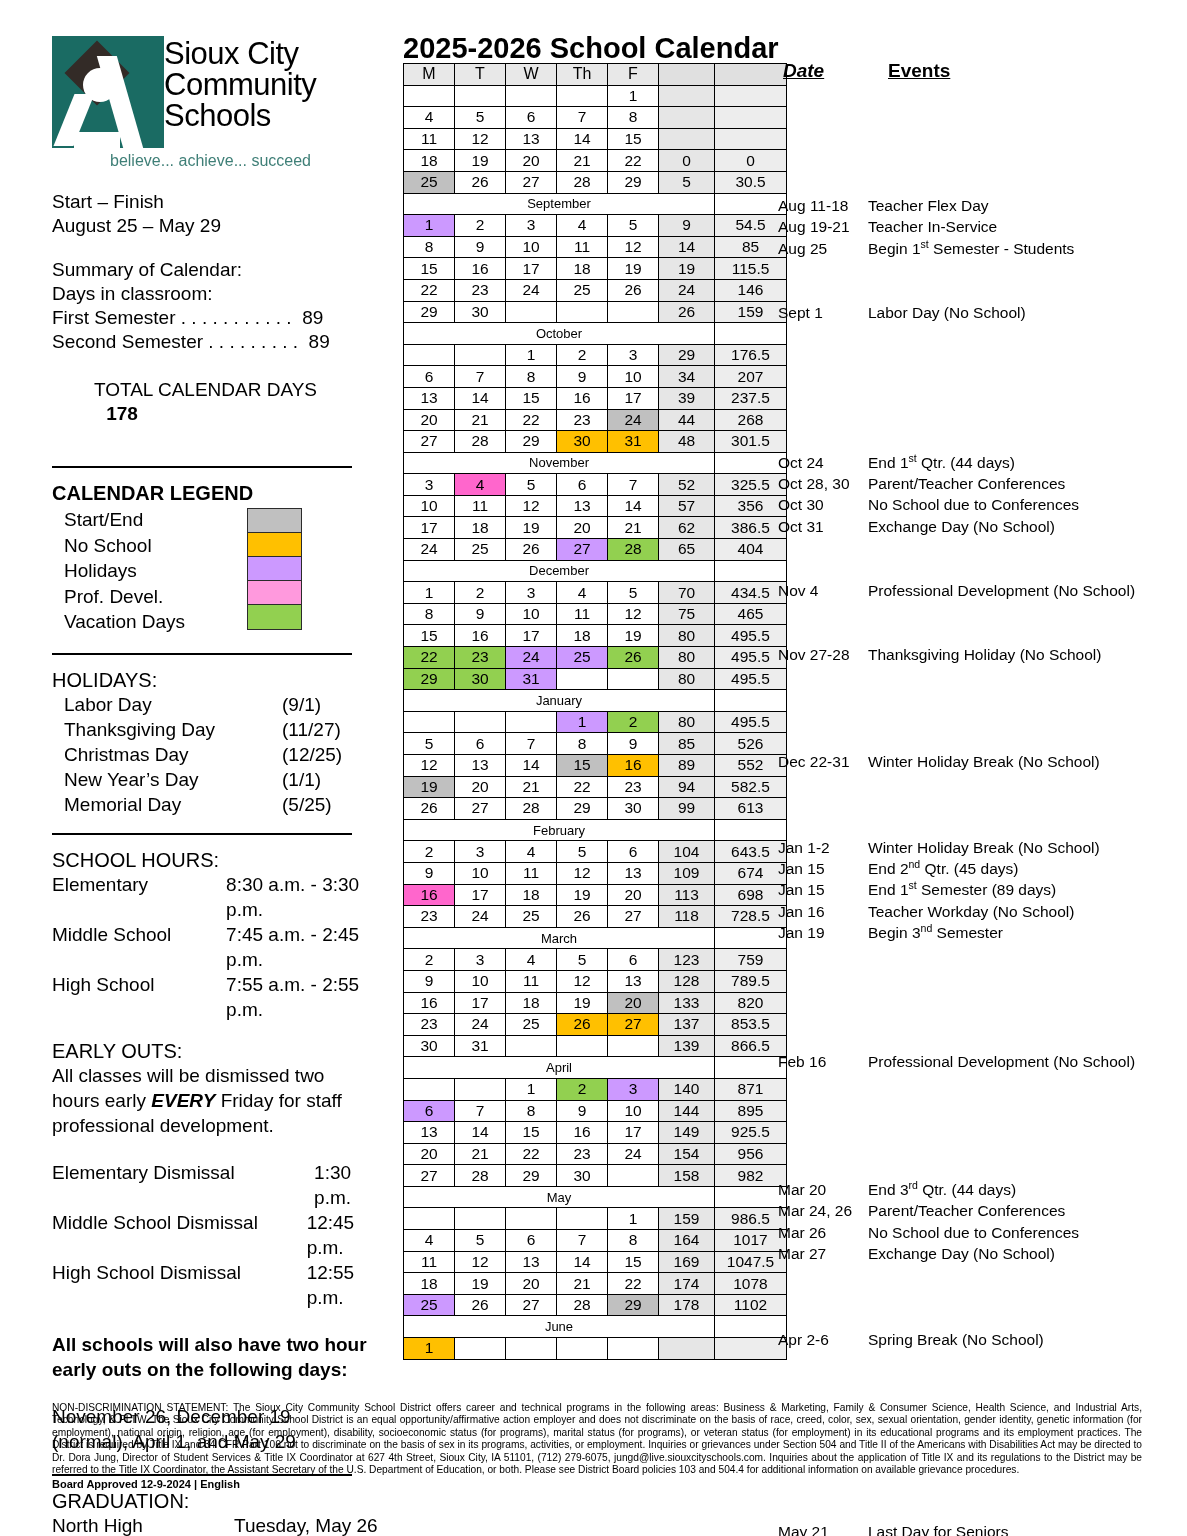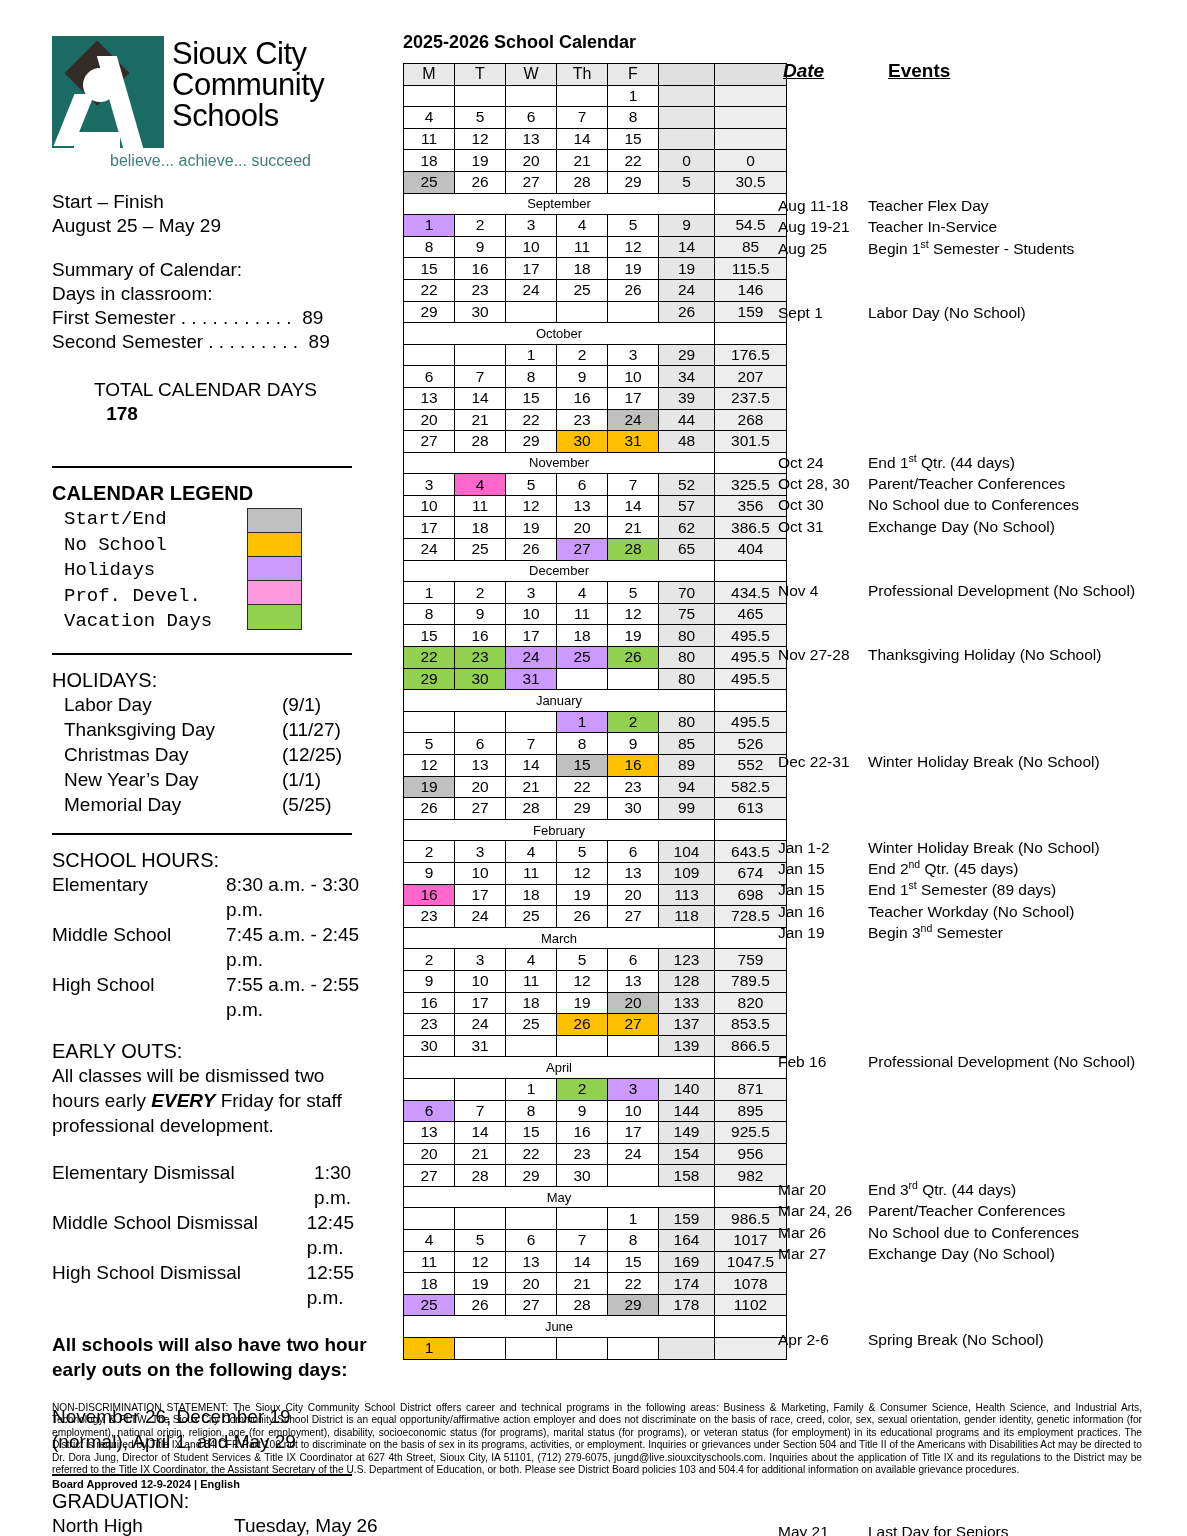--- a/index.html
+++ b/index.html
@@ -10,21 +10,21 @@
     font-family:"Liberation Sans", sans-serif;
     color:#000;
     position:relative;
     overflow:hidden;
   }
   .page { position:relative; width:1187px; height:1536px; }
 
   
   .left-col { position:absolute; left:52px; top:36px; width:340px; }
 
-  .logo-wrap { display:flex; align-items:flex-start; gap:8px; }
+  .logo-wrap { display:flex; align-items:flex-start; gap:0; }
   .logo-mark { width:112px; height:112px; background:#1a6b63; position:relative; flex:none; }
   .logo-mark .diamond {
     position:absolute; width:46px; height:46px; background:#332b27;
     left:22px; top:14px; transform:rotate(45deg);
   }
   .logo-mark .head {
     position:absolute; width:34px; height:34px; border-radius:50%;
     background:#ffffff; left:31px; top:32px;
   }
   .logo-mark .vleft {
@@ -44,39 +44,39 @@
   }
   .tagline { font-size:16px; color:#3f7f77; margin-top:4px; margin-left:58px; }
 
   .blk { margin-top:20px; font-size:19px; line-height:24px; }
   .blk .row { white-space:pre; }
   .bold { font-weight:bold; }
   .hr { border-top:2.5px solid #000; margin:16px 0 14px 0; width:300px; }
 
   .legend-title { font-size:20px; font-weight:bold; margin-bottom:2px; }
   .legend-body { position:relative; }
-  .legend-row { font-size:19px; line-height:25.5px; padding-left:12px;font-family:Liberation Mono, monospace; }
+  .legend-row { font-size:19px; line-height:25.5px; padding-left:12px; }
   .legend-swatches {
     position:absolute; left:195px; top:1px;
     border:1.5px solid #2b2b2b; width:55px;
   }
   .legend-swatches div { height:24px; border-bottom:1.5px solid #2b2b2b; }
   .legend-swatches div:last-child { border-bottom:none; }
 
   .sec-title { font-size:20px; font-weight:normal; }
   .kv { display:flex; font-size:19px; line-height:25px;gap:34px; }
   .kv .k { padding-left:12px; }
   .kv .v { }
 
   .para { font-size:19px; line-height:25px; }
 
   
   .cal-title {
     position:absolute; left:403px; top:32px;
-    font-size:18px; font-weight:bold;
+    font-size:29px; font-weight:bold;
   }
   table.cal {
     position:absolute; left:403px; top:63px;
     border-collapse:collapse;
     font-size:15.5px;
   }
   table.cal td, table.cal th {
     border:1.2px solid #000;
     height:21.6px;
     text-align:center;

